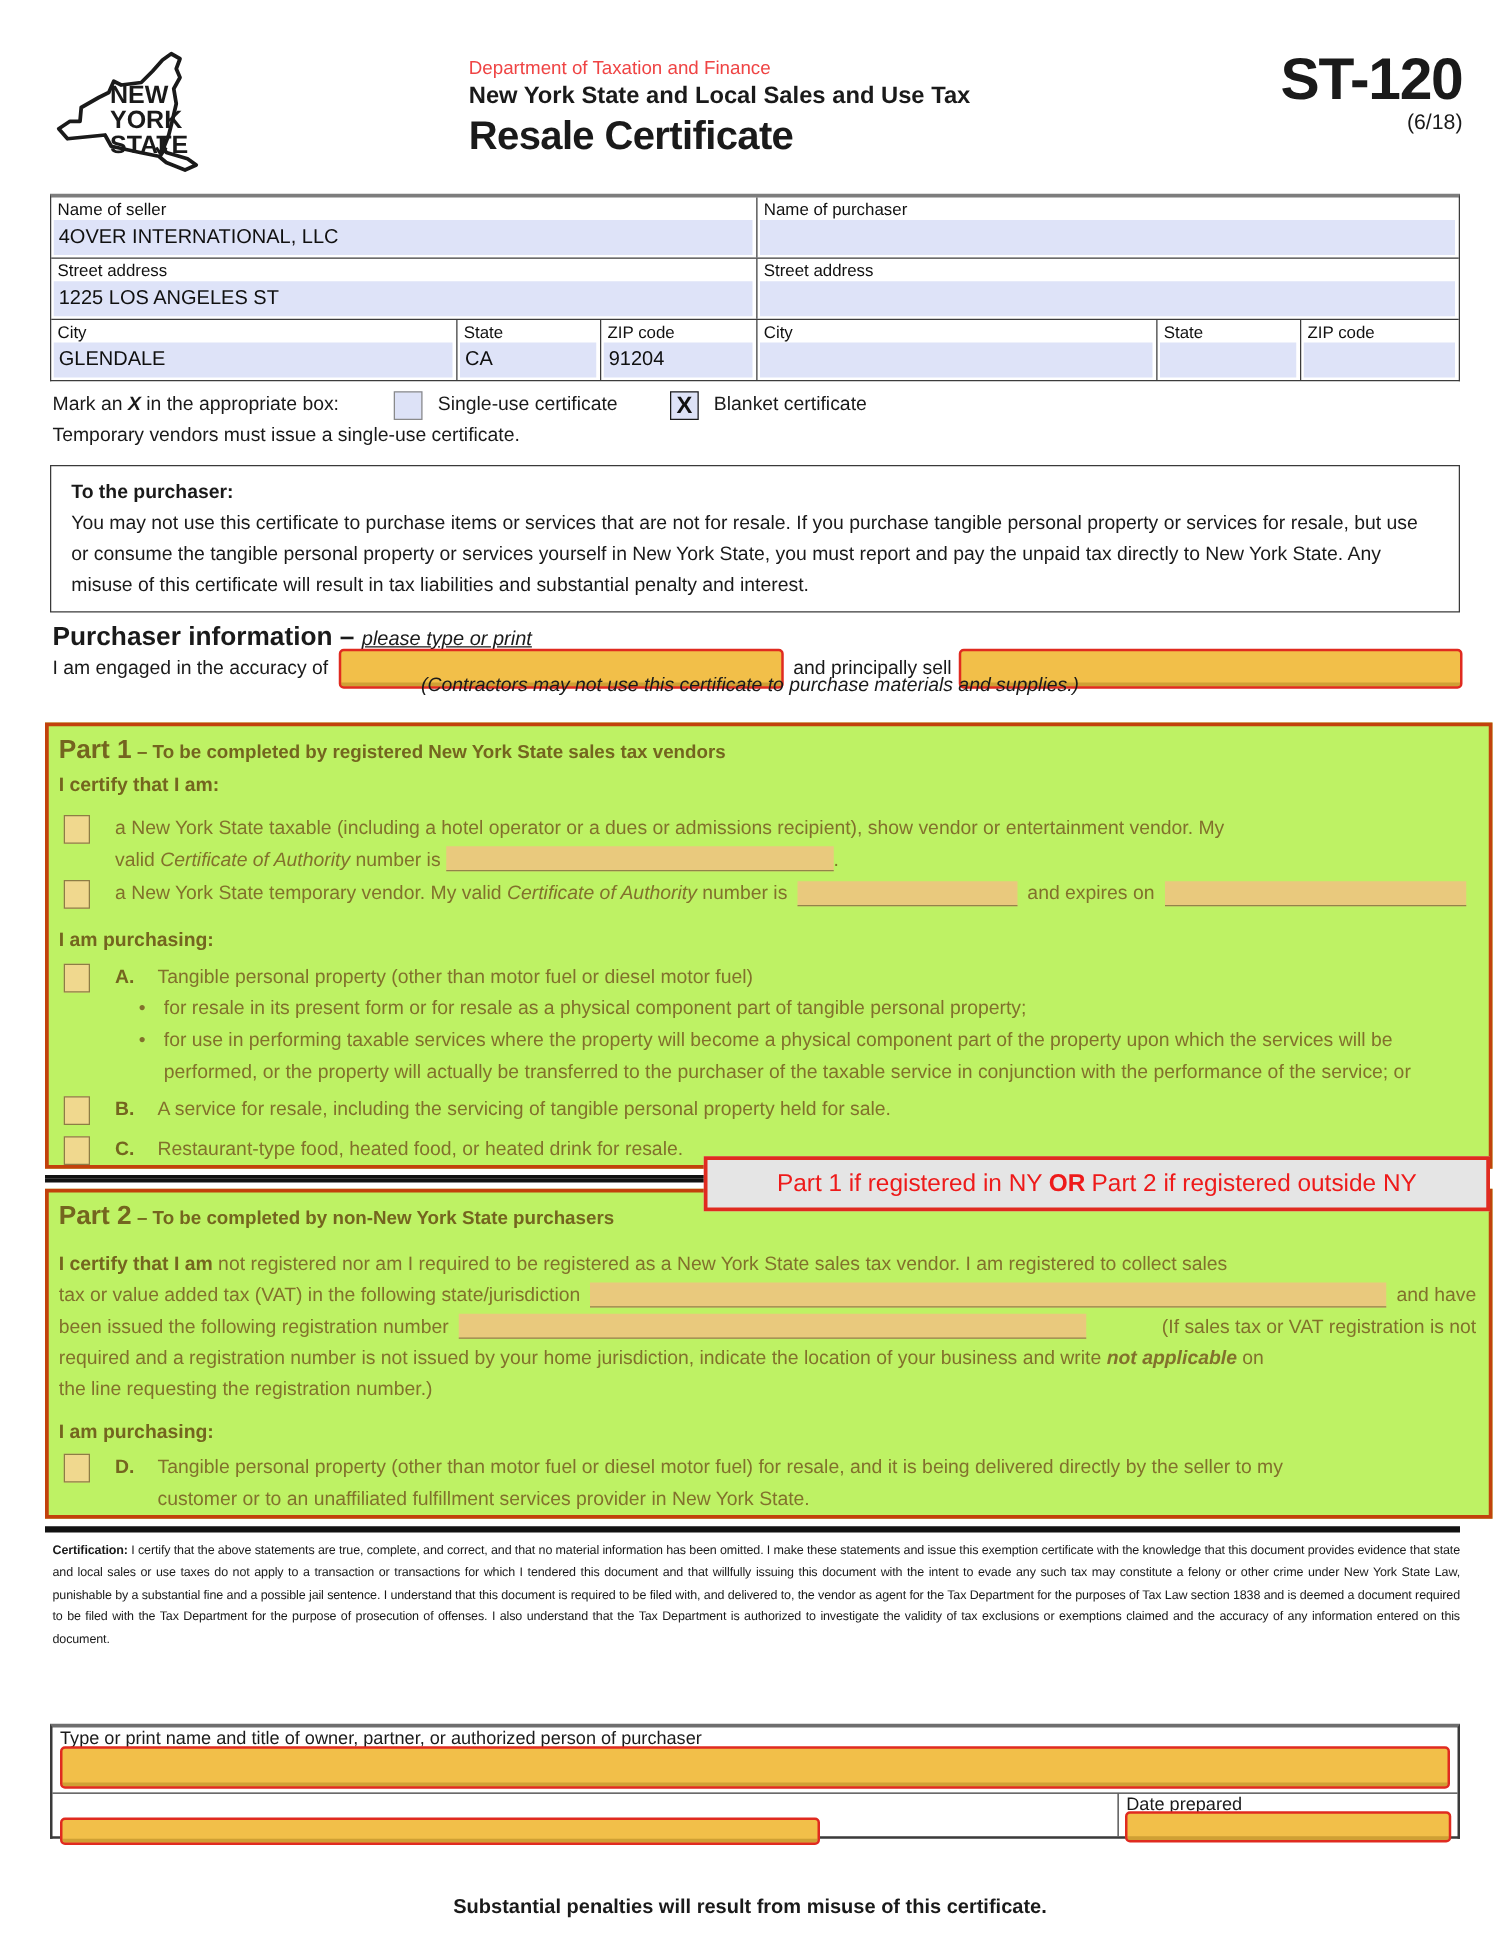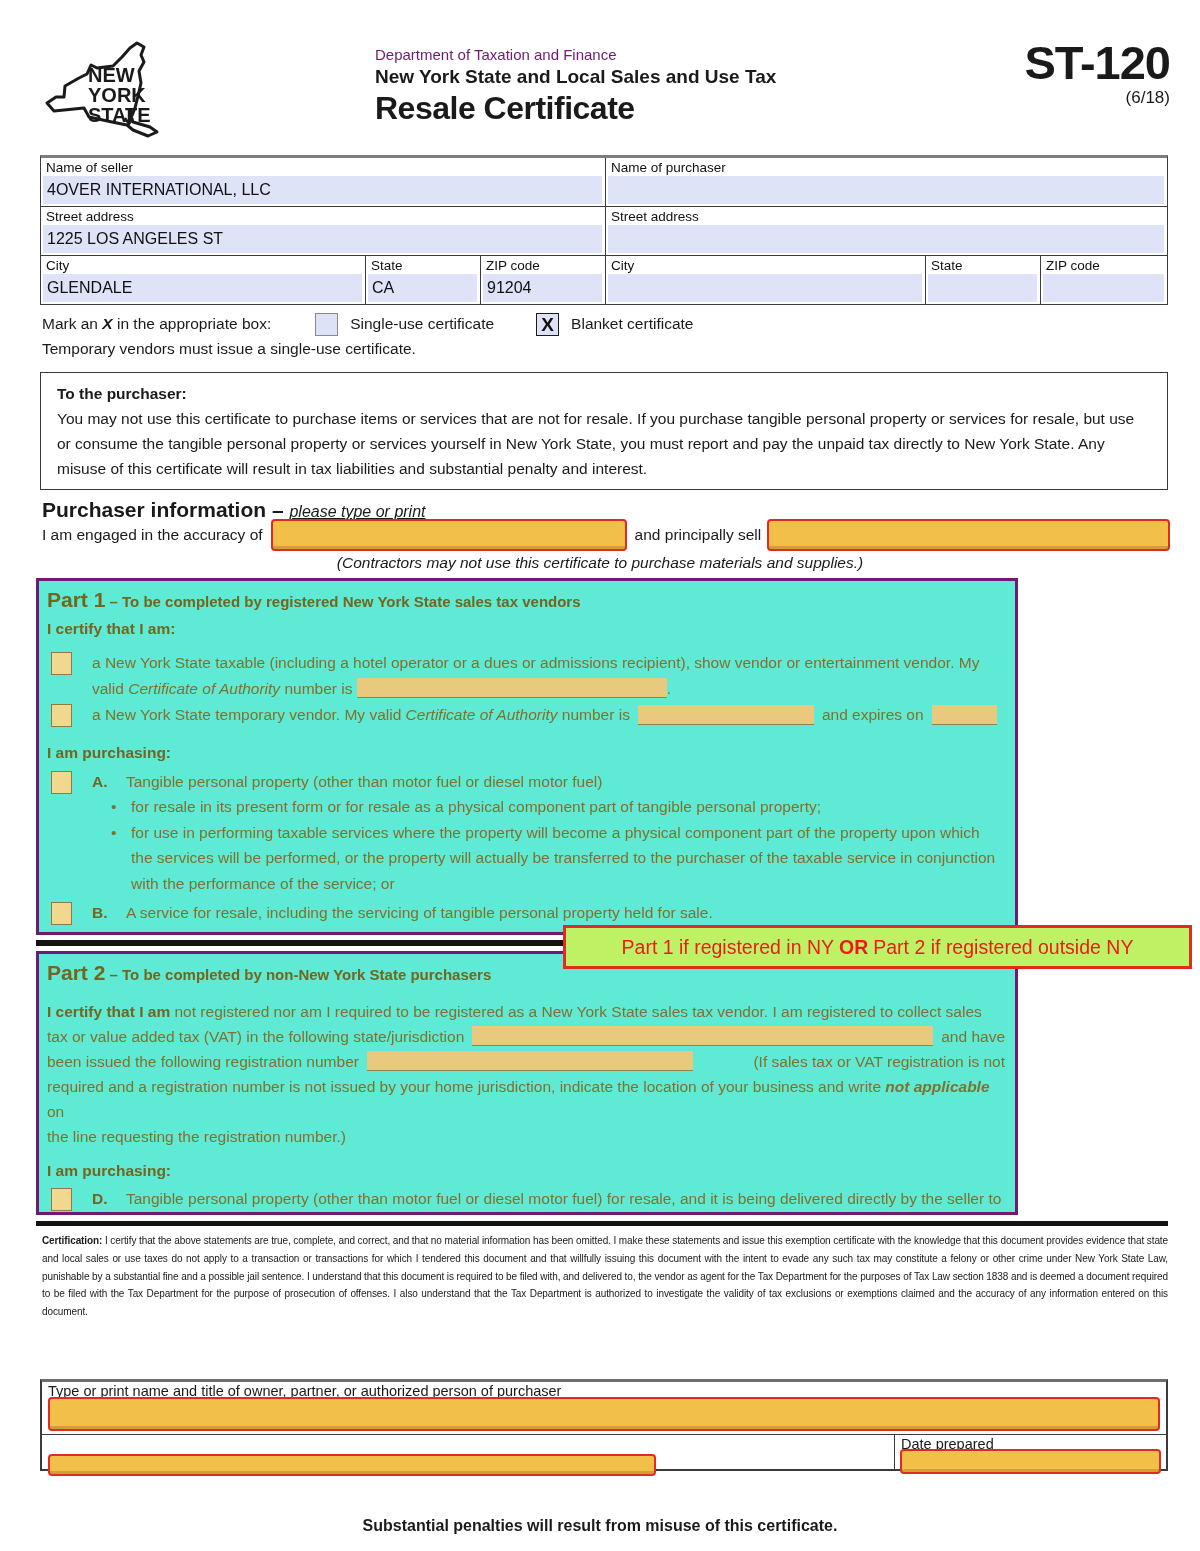--- a/index.html
+++ b/index.html
@@ -3,21 +3,21 @@
 <meta charset="utf-8">
 <style>
   * { margin:0; padding:0; box-sizing:border-box; }
   html,body { background:#ffffff; }
   body { font-family:"Liberation Sans","DejaVu Sans",sans-serif; color:#1a1a1a; }
   .page { position:relative; width:1200px; height:1551px; background:#fff; overflow:hidden; }
 
   
   .logo { position:absolute; left:34px; top:38px; width:150px; height:115px; }
   .hdr-center { position:absolute; left:375px; top:46px; width:560px; }
-  .hdr-dept { font-size:15px; color:#701a75; }
+  .hdr-dept { font-size:15px; color:#ef4444; }
   .hdr-sub { font-size:19px; font-weight:bold; margin-top:3px; }
   .hdr-title { font-size:32px; font-weight:bold; margin-top:2px; letter-spacing:-0.5px; }
   .hdr-form { position:absolute; right:30px; top:40px; width:200px; text-align:right; }
   .hdr-form-num { font-size:47px; font-weight:bold; letter-spacing:-1px; line-height:46px; }
   .hdr-form-rev { font-size:17px; margin-top:2px; }
 
   
   .parties { position:absolute; left:40px; top:155px; width:1128px; height:150px;
              border:1.6px solid #3c3c3c; border-top:3px solid #7d7d7d; display:flex; flex-direction:column; font-size:14px; }
   .p-row { display:flex; flex:1; border-bottom:1.4px solid #3c3c3c; }
@@ -44,24 +44,24 @@
 
   
   .pi-heading { position:absolute; left:42px; top:498px; font-size:21px; font-weight:bold; }
   .pi-heading .pi-note { font-size:16px; font-weight:normal; font-style:italic; text-decoration:underline; }
   .pi-line { position:absolute; left:42px; top:518px; width:1128px; height:34px; display:flex; align-items:center; font-size:15.5px; }
   .hfield { background:#f2bf49; border:2.5px solid #e02b20; border-radius:4px;
             box-shadow: inset 0 -8px 0 -5px rgba(120,80,0,0.28); }
   .pi-field1 { width:356px; height:32px; margin-left:8px; }
   .pi-mid { margin:0 6px 0 8px; }
   .pi-field2 { flex:1; height:32px; }
-  .pi-contractors { position:absolute; left:0; top:554px; width:1200px; text-align:center; font-size:15.5px; font-style:italic; }
-
-  
-  .part { position:absolute; left:36px; width:982px; background:#5eead4; border:3px solid #701a75;
+  .pi-contractors { position:absolute; left:0; top:540px; width:1200px; text-align:center; font-size:15.5px; font-style:italic; }
+
+  
+  .part { position:absolute; left:36px; width:1158px; background:#bef264; border:3px solid #c2410c;
           color:#82712c; overflow:hidden; padding:5px 10px 0 8px; }
   .part1 { top:578px; height:357px; }
   .part2 { top:951px; height:264px; }
   .part-hdr { font-size:15px; font-weight:bold; color:#74651f; line-height:28px; }
   .part-hdr .part-num { font-size:21px; }
   .part-bold { font-weight:bold; color:#74651f; }
   .ptext { font-size:15.5px; line-height:25px; }
   .opt-row { position:relative; padding-left:45px; font-size:15.5px; line-height:25.5px; }
   .cb-tan { position:absolute; left:4px; top:2px; width:21px; height:23px; background:#f0d88e; border:1.5px solid #8d7d45; }
   .pfield { display:inline-block; background:#e9c97d; border-bottom:1.2px solid #93834a; height:20px; vertical-align:-4px; }
@@ -69,21 +69,21 @@
   .lw .pfield { margin:0 8px 3px 8px; }
   .item-letter { font-weight:bold; color:#74651f; display:inline-block; width:34px; }
   .bullet-row { padding-left:84px; position:relative; font-size:15.5px; line-height:25.5px; }
   .bullet-row::marker { content:""; }
   .bdot { position:absolute; left:64px; top:0; }
 
   
   .divider-double { position:absolute; left:36px; top:940px; width:1132px; height:3px;
                     border-top:3.2px solid #121212; border-bottom:3.2px solid #121212; background:#fff; }
   .divider-thick { position:absolute; left:36px; top:1221px; width:1132px; height:5px; background:#121212; }
-  .annotation { position:absolute; left:563px; top:925px; width:629px; height:44px; background:#bef264;
+  .annotation { position:absolute; left:563px; top:925px; width:629px; height:44px; background:#e5e5e5;
                 border:3px solid #e02b20; z-index:6; display:flex; align-items:center; justify-content:center;
                 color:#ee1a1a; font-size:19.5px; }
   .annotation b { margin:0 5px; }
 
   
   .certification { position:absolute; left:42px; top:1232px; width:1126px; font-size:10px; line-height:17.8px;
                    text-align:justify; letter-spacing:-0.1px; }
   .certification .c-label { font-weight:bold; }
 
   

